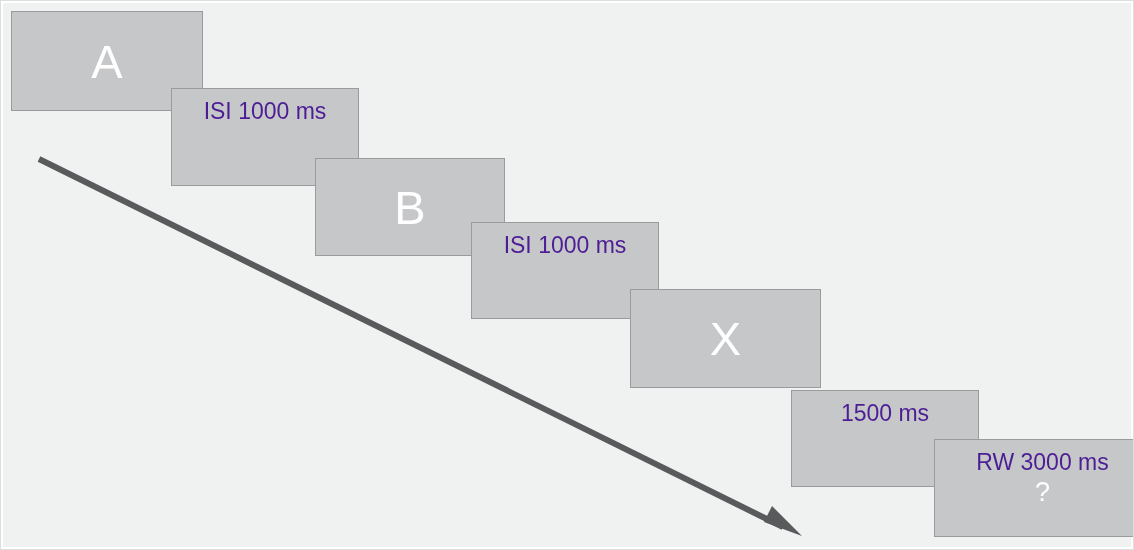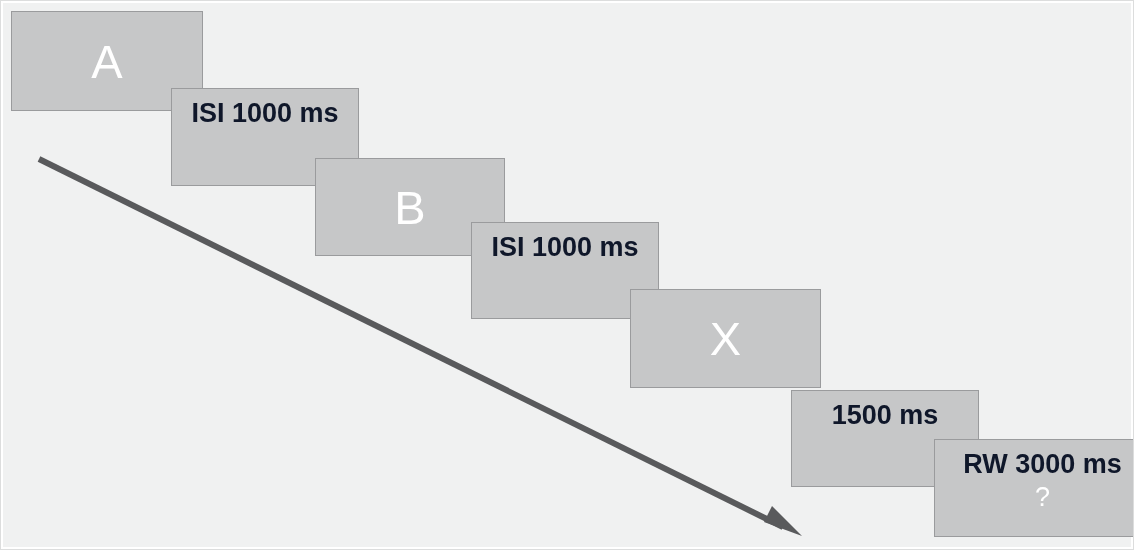--- a/index.html
+++ b/index.html
@@ -41,24 +41,24 @@
     justify-content: center;
   }
   .slide .stim {
     color: #ffffff;
     font-size: 47px;
     line-height: 1.0;
     font-weight: normal;
     letter-spacing: 0px;
   }
   .slide .isi {
-    color: #0f172a;
-    font-size: 27px;
+    color: #4c1d95;
+    font-size: 23px;
     line-height: 1.15;
-    font-weight: bold;
+    font-weight: normal;
   }
   .slide.top-label {
     justify-content: flex-start;
     padding-top: 9px;
   }
   .slide.rw {
     justify-content: flex-start;
     padding-top: 9px;
   }
   .slide.rw .qmark {

